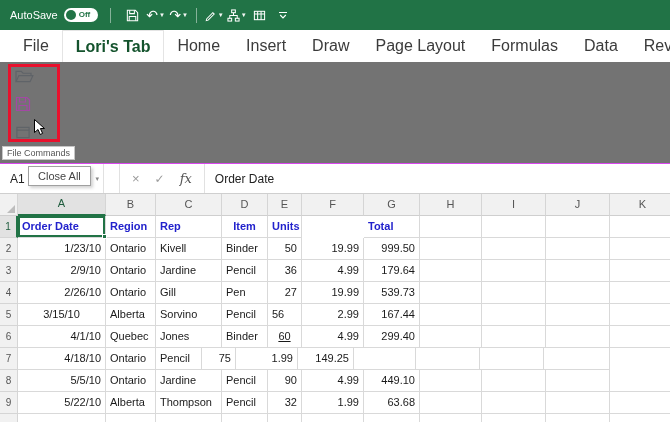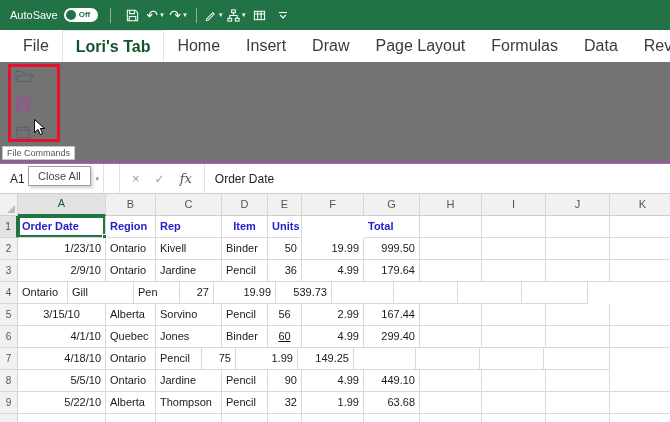--- a/index.html
+++ b/index.html
@@ -253,38 +253,39 @@
           <div class="cell" style="width: 34px; text-align: right;">36</div>
           <div class="cell" style="width: 62px; text-align: right;">4.99</div>
           <div class="cell" style="width: 56px; text-align: right;">179.64</div>
           <div class="cell" style="width: 62px;"></div>
           <div class="cell" style="width: 64px;"></div>
           <div class="cell" style="width: 64px;"></div>
           <div class="cell" style="width: 66px;"></div>
         </div>
         <div class="sheet-row">
           <div class="row-num">4</div>
+          <div class="cell" style="width: 88px; text-align: right;">2/26/10</div>
           <div class="cell" style="width: 50px; text-align: left;">Ontario</div>
           <div class="cell" style="width: 66px; text-align: left;">Gill</div>
           <div class="cell" style="width: 46px; text-align: left;">Pen</div>
           <div class="cell" style="width: 34px; text-align: right;">27</div>
           <div class="cell" style="width: 62px; text-align: right;">19.99</div>
           <div class="cell" style="width: 56px; text-align: right;">539.73</div>
           <div class="cell" style="width: 62px;"></div>
           <div class="cell" style="width: 64px;"></div>
           <div class="cell" style="width: 64px;"></div>
           <div class="cell" style="width: 66px;"></div>
         </div>
         <div class="sheet-row">
           <div class="row-num">5</div>
           <div class="cell" style="width: 88px; text-align: center;">3/15/10</div>
           <div class="cell" style="width: 50px; text-align: left;">Alberta</div>
           <div class="cell" style="width: 66px; text-align: left;">Sorvino</div>
           <div class="cell" style="width: 46px; text-align: left;">Pencil</div>
-          <div class="cell" style="width: 34px; text-align: center;">56</div>
+          <div class="cell" style="width: 34px; text-align: left;">56</div>
           <div class="cell" style="width: 62px; text-align: right;">2.99</div>
           <div class="cell" style="width: 56px; text-align: right;">167.44</div>
           <div class="cell" style="width: 62px;"></div>
           <div class="cell" style="width: 64px;"></div>
           <div class="cell" style="width: 64px;"></div>
           <div class="cell" style="width: 66px;"></div>
         </div>
         <div class="sheet-row">
           <div class="row-num">6</div>
           <div class="cell" style="width: 88px; text-align: right;">4/1/10</div>

